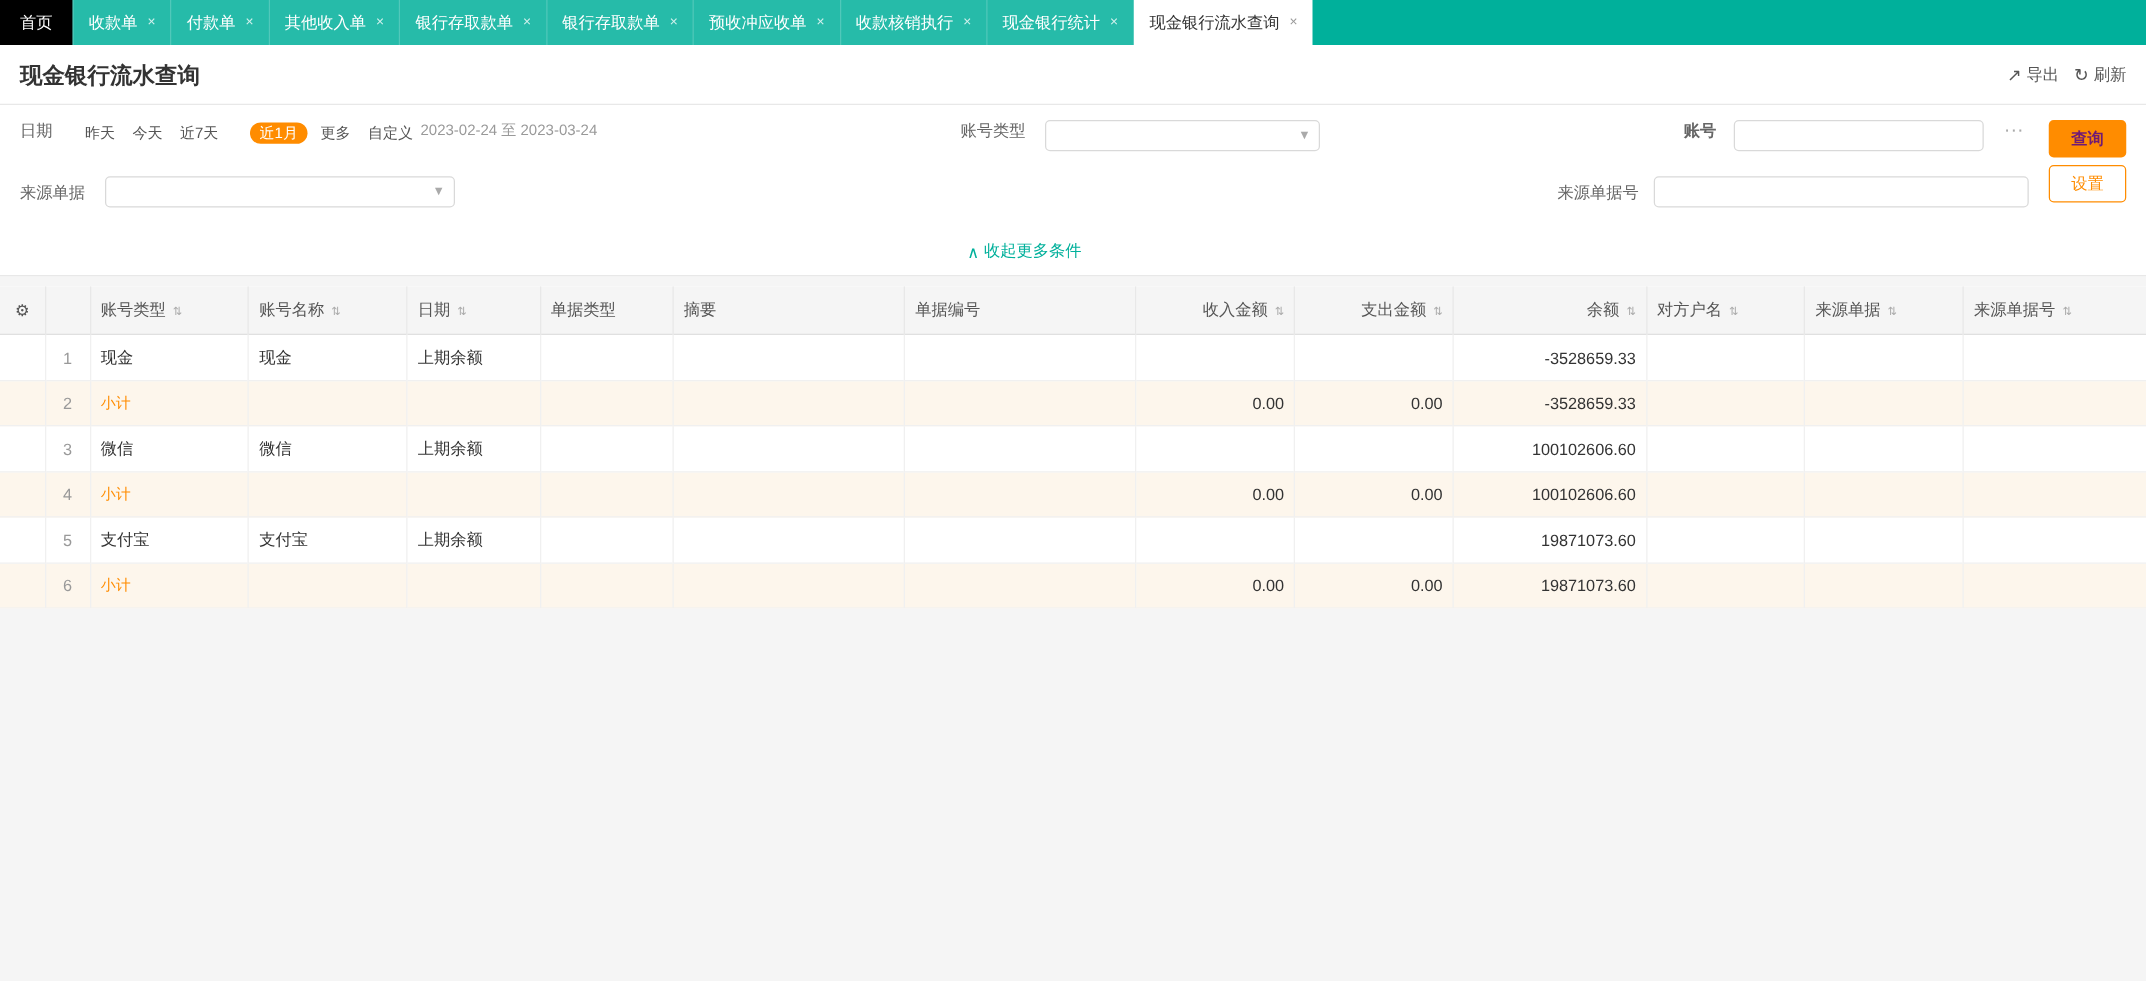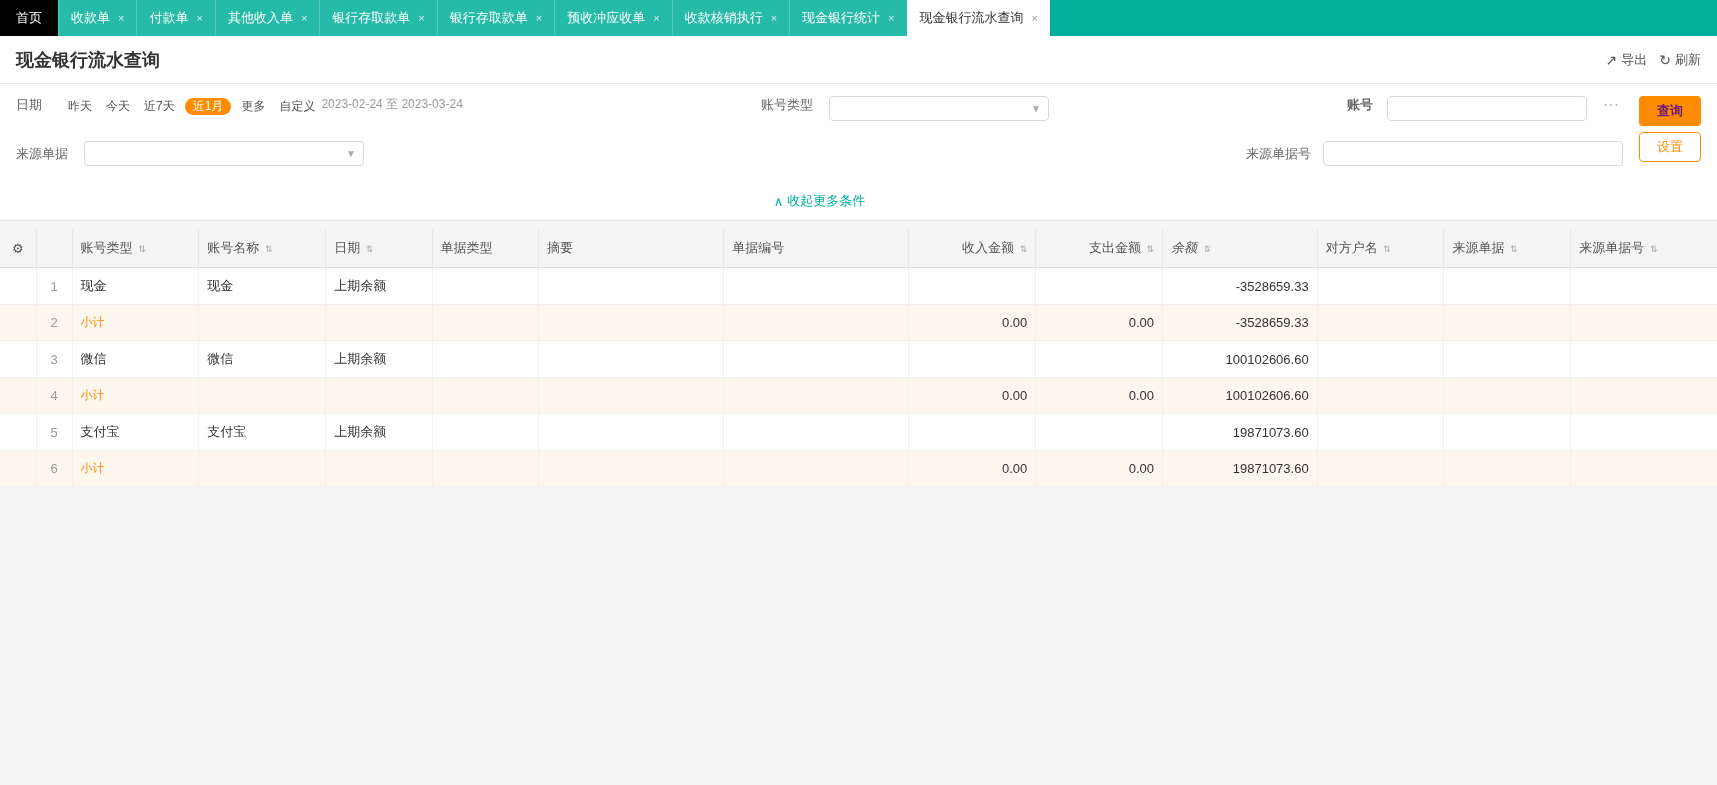--- a/index.html
+++ b/index.html
@@ -107,20 +107,21 @@
       cursor: pointer;
       padding: 2px 4px;
       font-size: 12px;
       border-radius: 2px;
     }
     .date-btn.active {
       background: #ff8c00;
       color: #fff;
       border-radius: 10px;
       padding: 0 8px;
+      margin-left: 15px;
     }
     .date-range-text {
       color: #999;
       font-size: 12px;
     }
     .filter-select {
       border: 1px solid #d9d9d9;
       border-radius: 4px;
       padding: 4px 28px 4px 8px;
       min-width: 180px;
@@ -401,21 +402,21 @@
         <th class="th-gear">⚙</th>
         <th style="width:36px;"></th>
         <th>账号类型 <span class="sort-icon">⇅</span></th>
         <th>账号名称 <span class="sort-icon">⇅</span></th>
         <th>日期 <span class="sort-icon">⇅</span></th>
         <th>单据类型</th>
         <th style="min-width:120px;">摘要</th>
         <th style="min-width:120px;">单据编号</th>
         <th style="text-align:right;">收入金额 <span class="sort-icon">⇅</span></th>
         <th style="text-align:right;">支出金额 <span class="sort-icon">⇅</span></th>
-        <th style="text-align:left;font-style:italic;">余额 <span class="sort-icon">⇅</span></th>
+        <th style="text-align:right;">余额 <span class="sort-icon">⇅</span></th>
         <th>对方户名 <span class="sort-icon">⇅</span></th>
         <th>来源单据 <span class="sort-icon">⇅</span></th>
         <th>来源单据号 <span class="sort-icon">⇅</span></th>
       </tr>
     </thead>
     <tbody id="table-body">
     <tr>
           <td></td>
           <td class="td-row-num">1</td>
           <td>现金</td>

